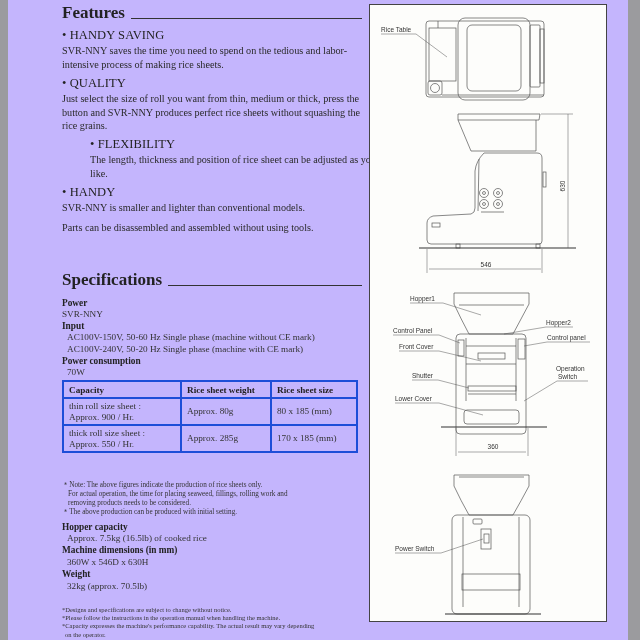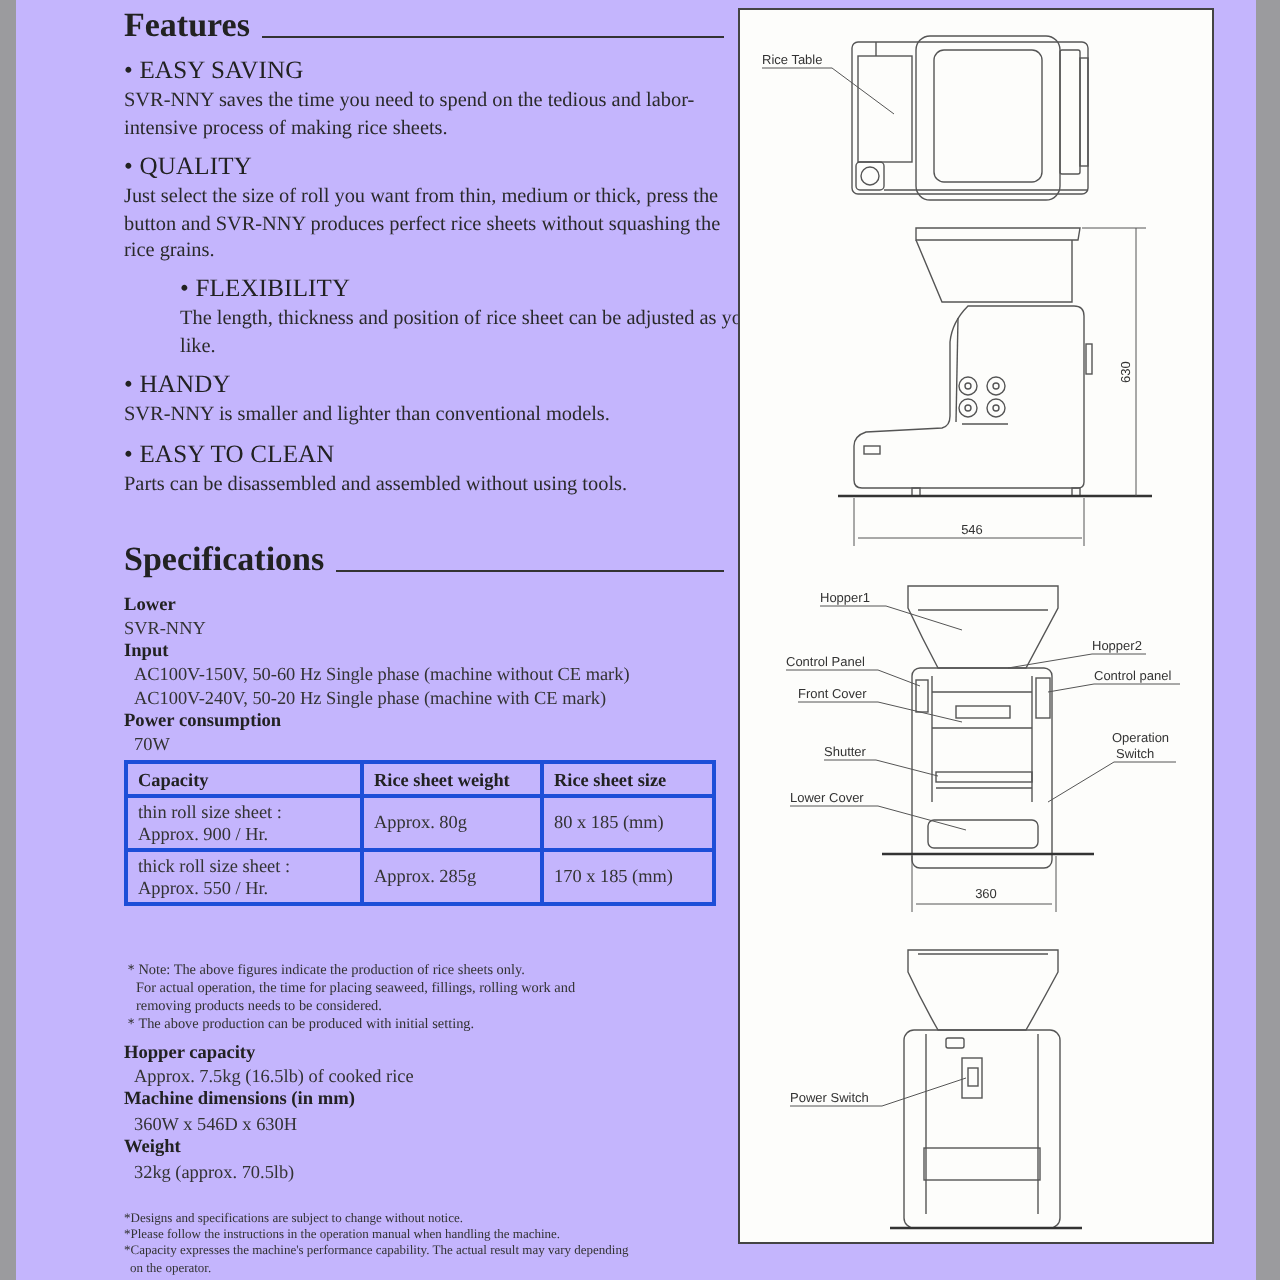--- a/index.html
+++ b/index.html
@@ -42,46 +42,45 @@
 <div class="page">
 
   <div class="left-col">
 
     <div class="section-title" style="top:3px;">
       <span>Features</span>
       <span class="rule"></span>
     </div>
 
     <div class="feature" style="top:28px;">
-      <div class="feature-head">• EASY SAVING</div>
+      <div class="feature-head">• HANDY SAVING</div>
       <div class="feature-body">SVR-NNY saves the time you need to spend on the tedious and labor-intensive process of making rice sheets.</div>
     </div>
     <div class="feature" style="top:76px;">
       <div class="feature-head">• QUALITY</div>
       <div class="feature-body">Just select the size of roll you want from thin, medium or thick, press the button and SVR-NNY produces perfect rice sheets without squashing the rice grains.</div>
     </div>
     <div class="feature" style="top:137px;margin-left:28px;">
       <div class="feature-head">• FLEXIBILITY</div>
       <div class="feature-body">The length, thickness and position of rice sheet can be adjusted as you like.</div>
     </div>
     <div class="feature" style="top:185px;">
       <div class="feature-head">• HANDY</div>
       <div class="feature-body">SVR-NNY is smaller and lighter than conventional models.</div>
     </div>
     <div class="feature" style="top:220px;">
-      <div class="feature-head">• EASY TO CLEAN</div>
       <div class="feature-body">Parts can be disassembled and assembled without using tools.</div>
     </div>
 
     <div class="section-title" style="top:270px;">
       <span>Specifications</span>
       <span class="rule"></span>
     </div>
 
-    <div class="spec-label" style="top:298px;">Lower</div>
+    <div class="spec-label" style="top:298px;">Power</div>
     <div class="spec-value" style="top:309px; left:0;">SVR-NNY</div>
 
     <div class="spec-label" style="top:321px;">Input</div>
     <div class="spec-value" style="top:332px; left:5px;">AC100V-150V, 50-60 Hz Single phase (machine without CE mark)</div>
     <div class="spec-value" style="top:344px; left:5px;">AC100V-240V, 50-20 Hz Single phase (machine with CE mark)</div>
 
     <div class="spec-label" style="top:356px;">Power consumption</div>
     <div class="spec-value" style="top:367px; left:5px;">70W</div>
 
     <table class="cap">

